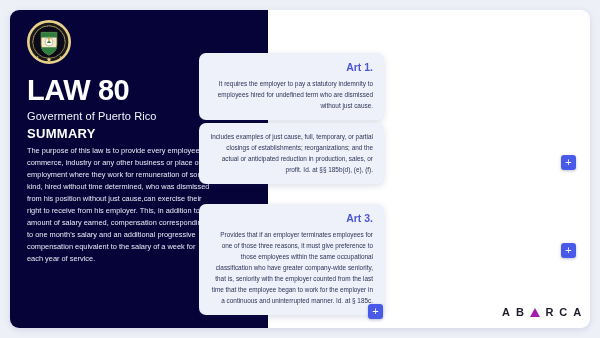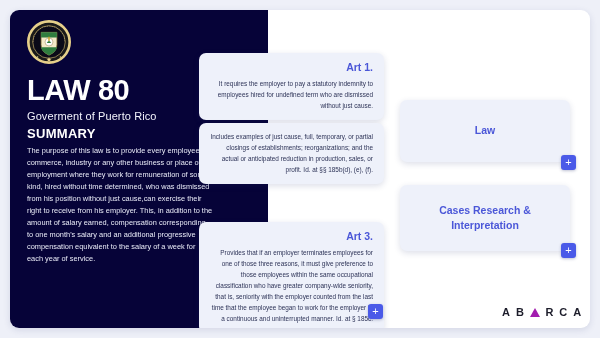--- a/index.html
+++ b/index.html
@@ -104,21 +104,21 @@
     width: 185px;
     background: #eef1fa;
     border-radius: 7px;
     box-sizing: border-box;
     padding: 8px 11px 9px 11px;
     box-shadow: 0 2px 6px rgba(40,50,110,0.16);
     text-align: right;
   }
   .art-card.c1 { top: 43px; }
   .art-card.c2 { top: 113px; }
-  .art-card.c3 { top: 212px; }
+  .art-card.c3 { top: 194px; }
 
   .art-title {
     font-size: 10.5px;
     font-weight: bold;
     color: #4b57d8;
     margin: 0 0 5px 0;
   }
   .art-body {
     font-size: 6.4px;
     line-height: 1.72;
@@ -248,30 +248,20 @@
       <div class="art-card c2">
         <p class="art-body">Includes examples of just cause, full, temporary, or partial closings of establishments; reorganizations; and the actual or anticipated reduction in production, sales, or profit. Id. at §§ 185b(d), (e), (f).</p>
       </div>
 
       <div class="art-card c3">
         <div class="art-title">Art 3.</div>
         <p class="art-body">Provides that if an employer terminates employees for one of those three reasons, it must give preference to those employees within the same occupational classification who have greater company-wide seniority, that is, seniority with the employer counted from the last time that the employee began to work for the employer in a continuous and uninterrupted manner. Id. at § 185c.</p>
       </div>
     </div>
 
-    <div class="right-col">
-
-      <div class="big-card law">
-        <span class="big-card-label">Law</span>
-      </div>
-
-      <div class="big-card cases">
-        <span class="big-card-label">Cases Research &amp; Interpretation</span>
-      </div>
-    </div>
 
     <div class="plus-btn plus-art3">
       <span>+</span>
     </div>
     <div class="plus-btn plus-law">
       <span>+</span>
     </div>
     <div class="plus-btn plus-cases">
       <span>+</span>
     </div>

